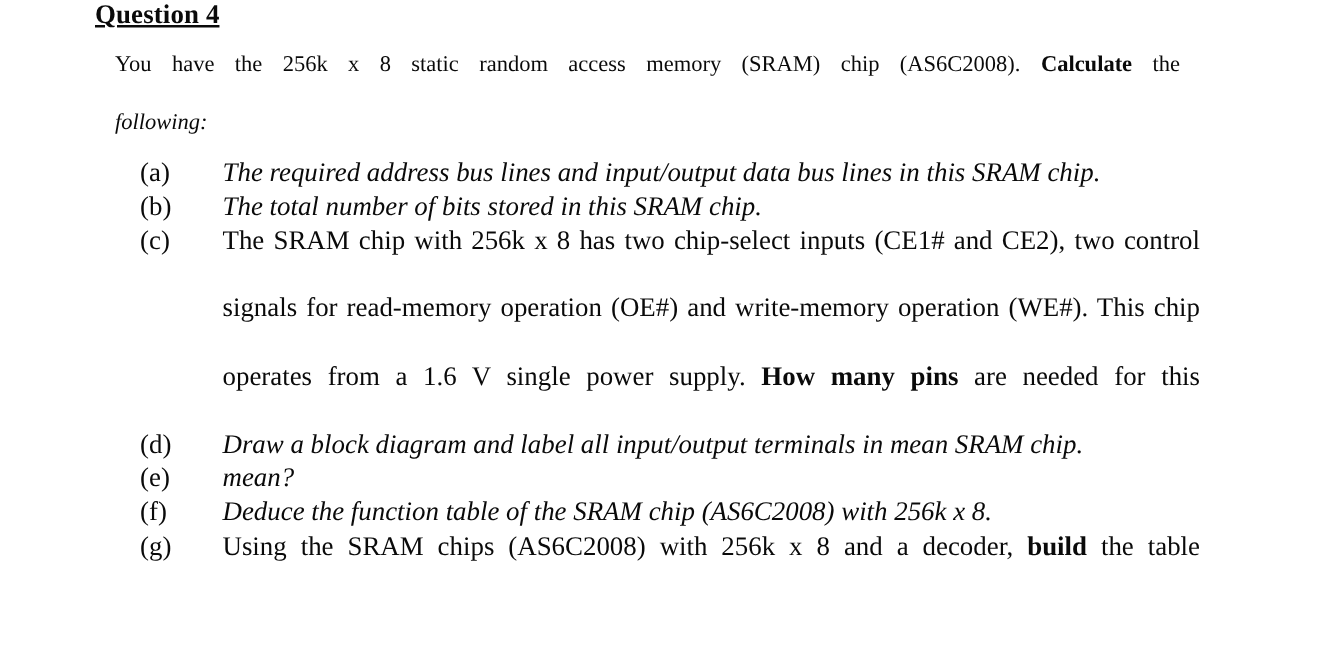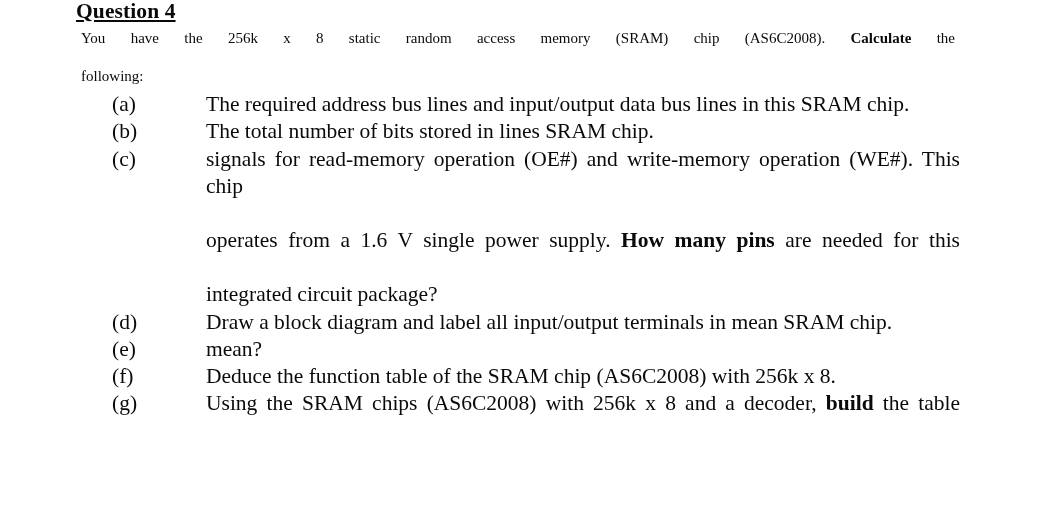--- a/index.html
+++ b/index.html
@@ -37,25 +37,25 @@
     text-underline-offset: 2px;
     letter-spacing: 0.1px;
     margin: 0 4px 1px 0;
     display: inline-block;
   }
   .title-row {
     display: block;
     margin-bottom: 0px;
   }
   .intro {
-    font-size: 15px;
+    font-size: 18px;
     line-height: 1.265;
     text-align: justify;
     text-justify: inter-word;
-    margin: 5px;
+    margin: 16px;
   }
   ol.items {
     list-style: none;
     margin: 0;
     padding: 0;
   }
   li.item {
     position: relative;
     font-size: 21.5px;
     line-height: 1.265;
@@ -69,37 +69,37 @@
     position: absolute;
     left: 0;
     top: 0;
     width: 52px;
     text-align: left;
     font-size: 21.5px;
     line-height: 1.265;
   }
   li.item .body {
     display: block;
-    margin-left: 28px;
   }
   
   .jline {
     display: block;
     text-align: justify;
     text-justify: inter-word;
   }
   .jline::after {
     content: "";
     display: inline-block;
     width: 100%;
     height: 0;
   }
   .lline {
     display: block;
     text-align: left;
+    font-style: italic;
   }
   b, .bold { font-weight: bold; }
 </style>
 </head>
 <body>
 
 <div class="page">
   <div class="content">
 
     <div class="title-row">
@@ -116,30 +116,30 @@
       <li class="item">
         <span class="marker">(a)</span>
         <span class="body">
           <span class="lline">The required address bus lines and input/output data bus lines in this SRAM chip.</span>
         </span>
       </li>
 
       <li class="item">
         <span class="marker">(b)</span>
         <span class="body">
-          <span class="lline"> The total number of bits stored in lines SRAM chip.</span>
+          <span class="lline"> The total number of bits stored in this SRAM chip.</span>
         </span>
       </li>
 
       <li class="item">
         <span class="marker">(c)</span>
         <span class="body">
+          <span class="jline">The SRAM chip with 256k x 8 has two chip-select inputs (CE1# and CE2), two control</span>
           <span class="jline">signals for read-memory operation (OE#) and write-memory operation (WE#). This chip</span>
           <span class="jline"><span>operates from a 1.6 V single power supply. </span><b>How many pins</b><span> are needed for this</span></span>
-          <span class="lline">integrated circuit package?</span>
         </span>
       </li>
 
       <li class="item">
         <span class="marker">(d)</span>
         <span class="body">
           <span class="lline">Draw a block diagram and label all input/output terminals in mean SRAM chip.</span>
         </span>
       </li>
 

